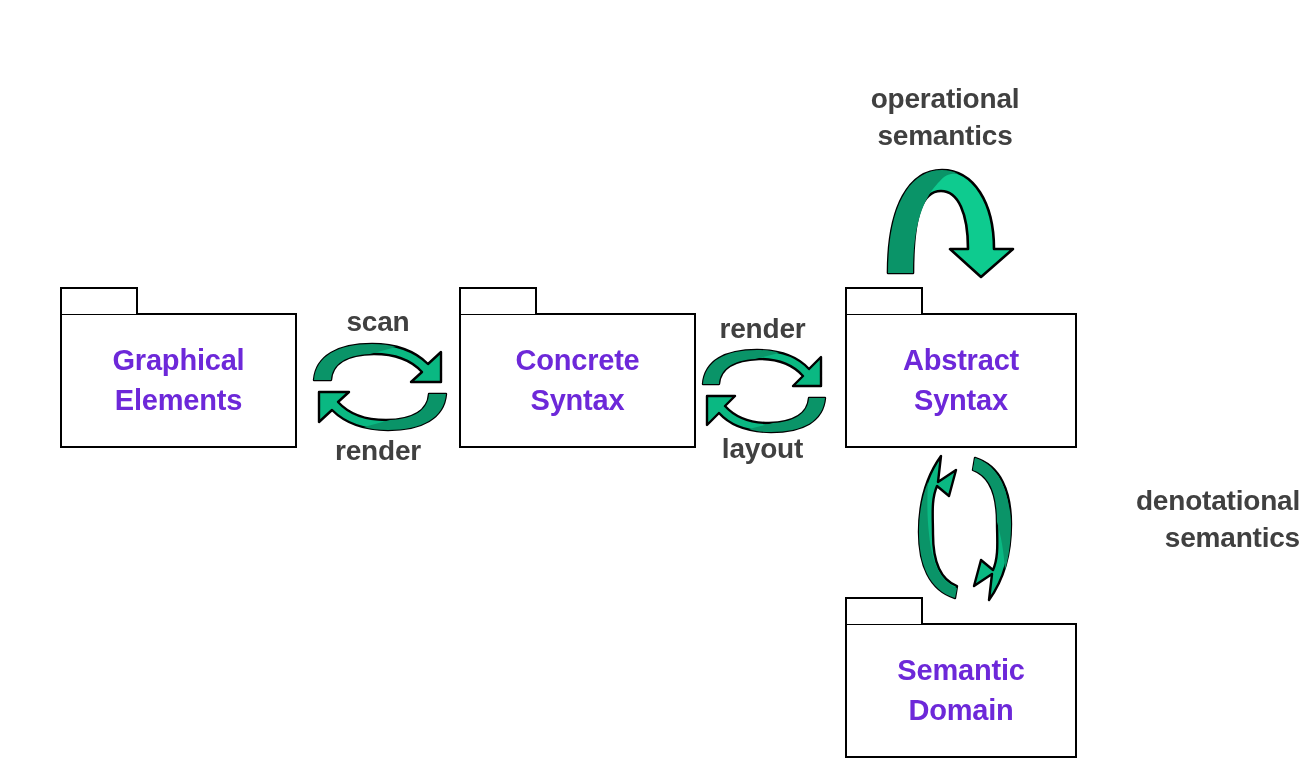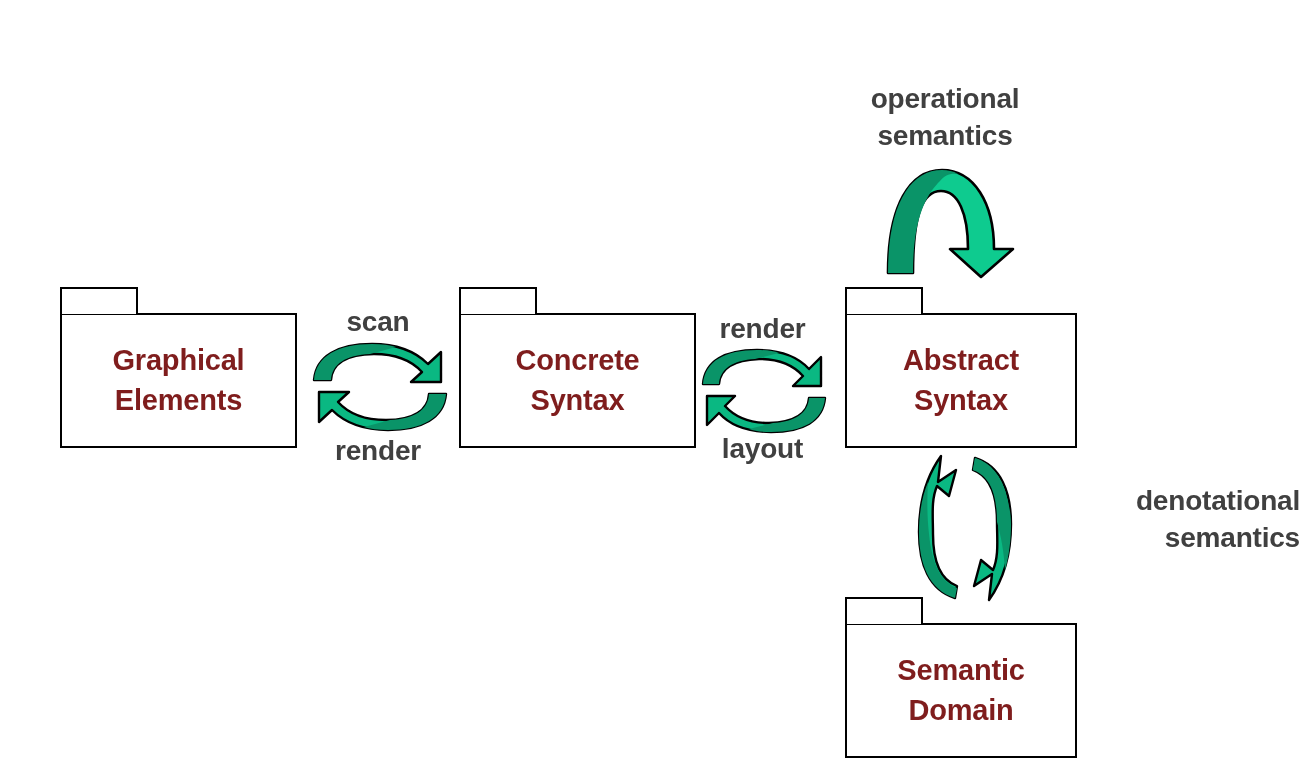--- a/index.html
+++ b/index.html
@@ -47,21 +47,21 @@
     display: flex;
     align-items: center;
     justify-content: center;
     z-index: 1;
   }
   .pkg .pkg-label {
     font-family: "Liberation Sans", sans-serif;
     font-weight: bold;
     font-size: 29px;
     line-height: 1.36;
-    color: #7f1d1d;
+    color: #6d28d9;
     text-align: center;
     white-space: pre-line;
     letter-spacing: -0.2px;
   }
 
   
   .elabel {
     position: absolute;
     font-family: "Liberation Sans", sans-serif;
     font-weight: bold;

